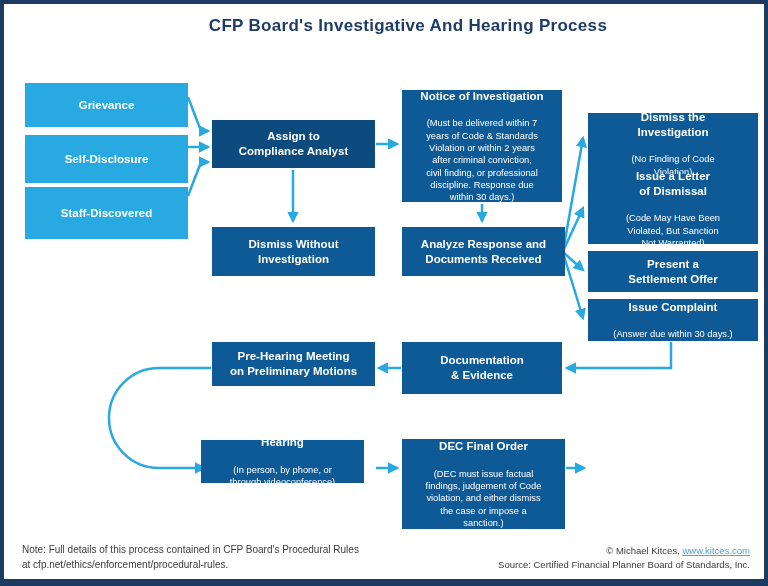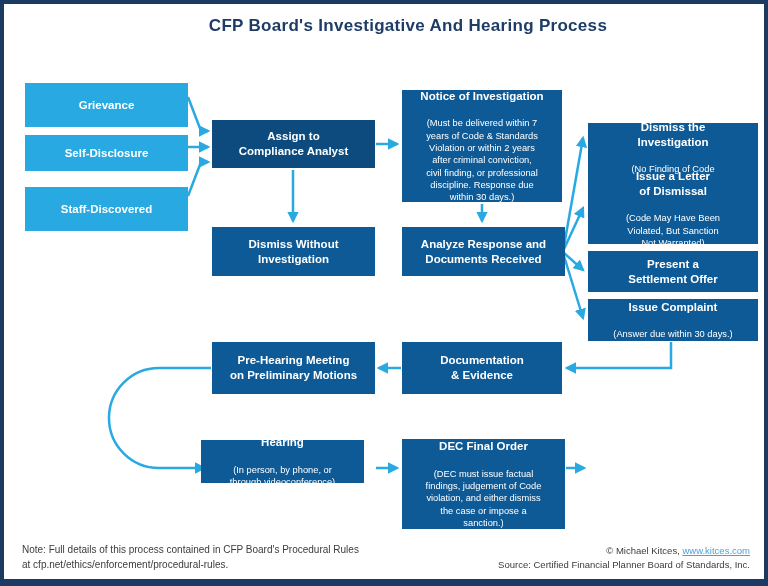--- a/index.html
+++ b/index.html
@@ -66,25 +66,25 @@
     <path class="arrow" d="M397,364 H375" marker-end="url(#ah)"></path>
     <path class="arrow" d="M207,364 H155 A50,50 0 0 0 155,464 H200" marker-end="url(#ah)"></path>
     <path class="arrow" d="M372,464 H393" marker-end="url(#ah)"></path>
     <path class="arrow" d="M562,464 H580" marker-end="url(#ah)"></path>
   </svg>
 
   <div class="node light" style="left:21px;top:69px;width:163px;height:44px">
     <div class="label">Grievance</div>
   </div>
 
-  <div class="node light" style="left:21px;top:121px;width:163px;height:36px">
+  <div class="node light" style="left:21px;top:121px;width:163px;height:48px">
     <div class="label">Self-Disclosure</div>
   </div>
 
-  <div class="node light" style="left:21px;top:173px;width:163px;height:44px">
+  <div class="node light" style="left:21px;top:173px;width:163px;height:52px">
     <div class="label">Staff-Discovered</div>
   </div>
 
   <div class="node navy" style="left:208px;top:116px;width:163px;height:48px">
     <div class="label">Assign to
 Compliance Analyst</div>
   </div>
 
   <div class="node dark" style="left:208px;top:223px;width:163px;height:49px">
     <div class="label">Dismiss Without
@@ -100,21 +100,21 @@
 civil finding, or professional
 discipline. Response due
 within 30 days.)</div>
   </div>
 
   <div class="node dark" style="left:398px;top:223px;width:163px;height:49px">
     <div class="label">Analyze Response and
 Documents Received</div>
   </div>
 
-  <div class="node dark" style="left:584px;top:119px;width:170px;height:62px">
+  <div class="node dark" style="left:584px;top:109px;width:170px;height:62px">
     <div class="label">Dismiss the
 Investigation</div>
     <div class="sublabel">(No Finding of Code
 Violation)</div>
   </div>
 
   <div class="node dark" style="left:584px;top:170px;width:170px;height:70px">
     <div class="label">Issue a Letter
 of Dismissal</div>
     <div class="sublabel">(Code May Have Been
@@ -130,21 +130,21 @@
   <div class="node dark" style="left:584px;top:295px;width:170px;height:42px">
     <div class="label">Issue Complaint</div>
     <div class="sublabel">(Answer due within 30 days.)</div>
   </div>
 
   <div class="node dark" style="left:398px;top:338px;width:160px;height:52px">
     <div class="label">Documentation
 &amp; Evidence</div>
   </div>
 
-  <div class="node dark" style="left:208px;top:338px;width:163px;height:52px">
+  <div class="node dark" style="left:208px;top:338px;width:163px;height:44px">
     <div class="label">Pre-Hearing Meeting
 on Preliminary Motions</div>
   </div>
 
   <div class="node dark" style="left:197px;top:436px;width:163px;height:43px">
     <div class="label">Hearing</div>
     <div class="sublabel">(In person, by phone, or
 through videoconference)</div>
   </div>
 

